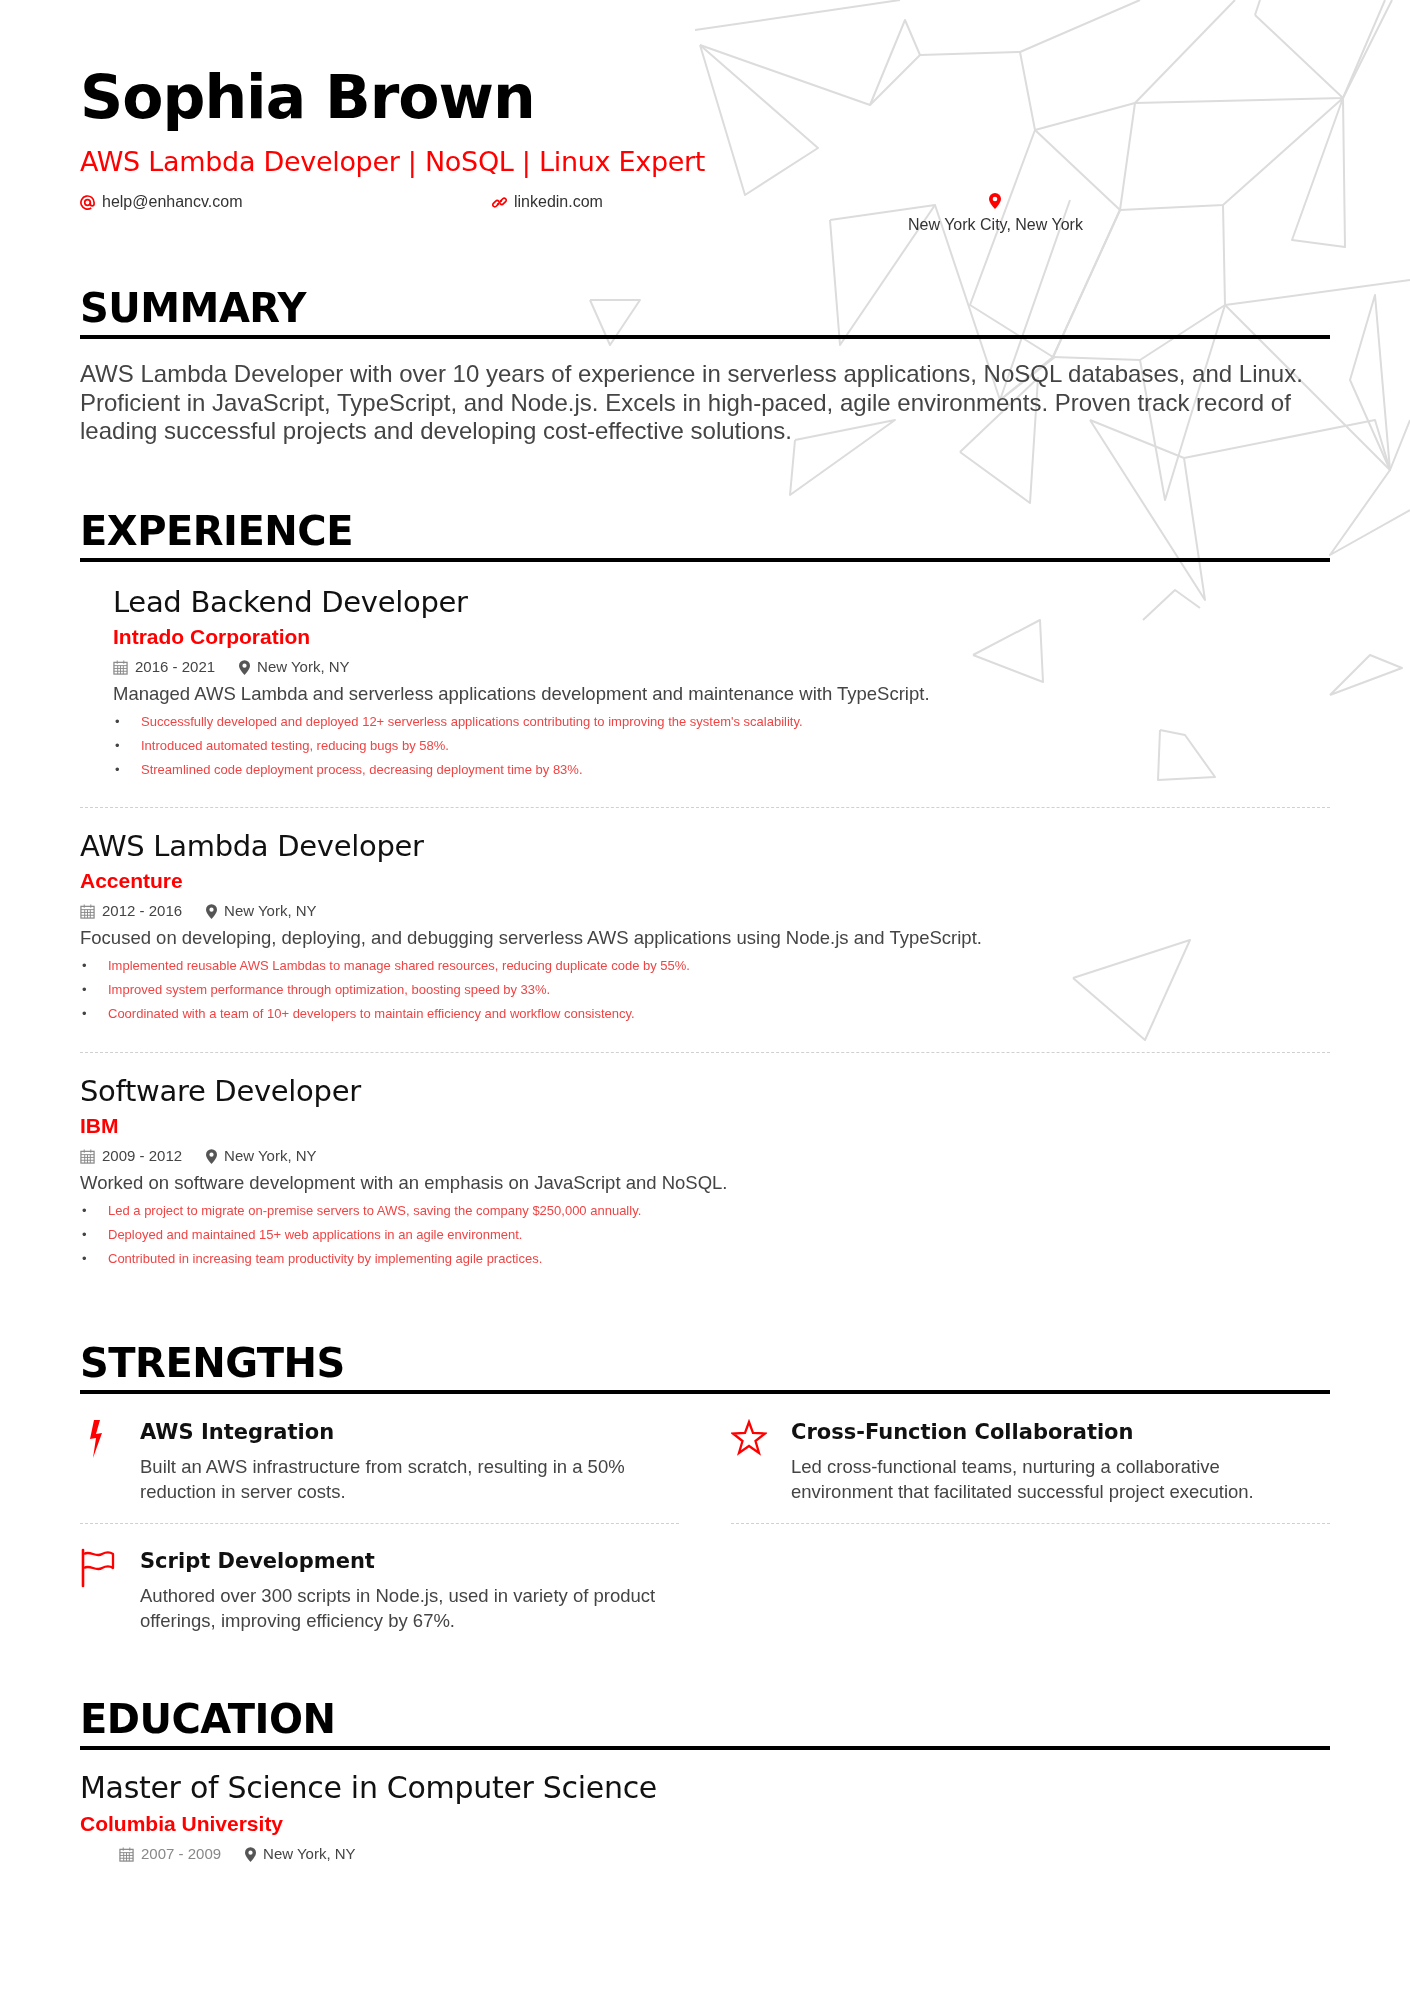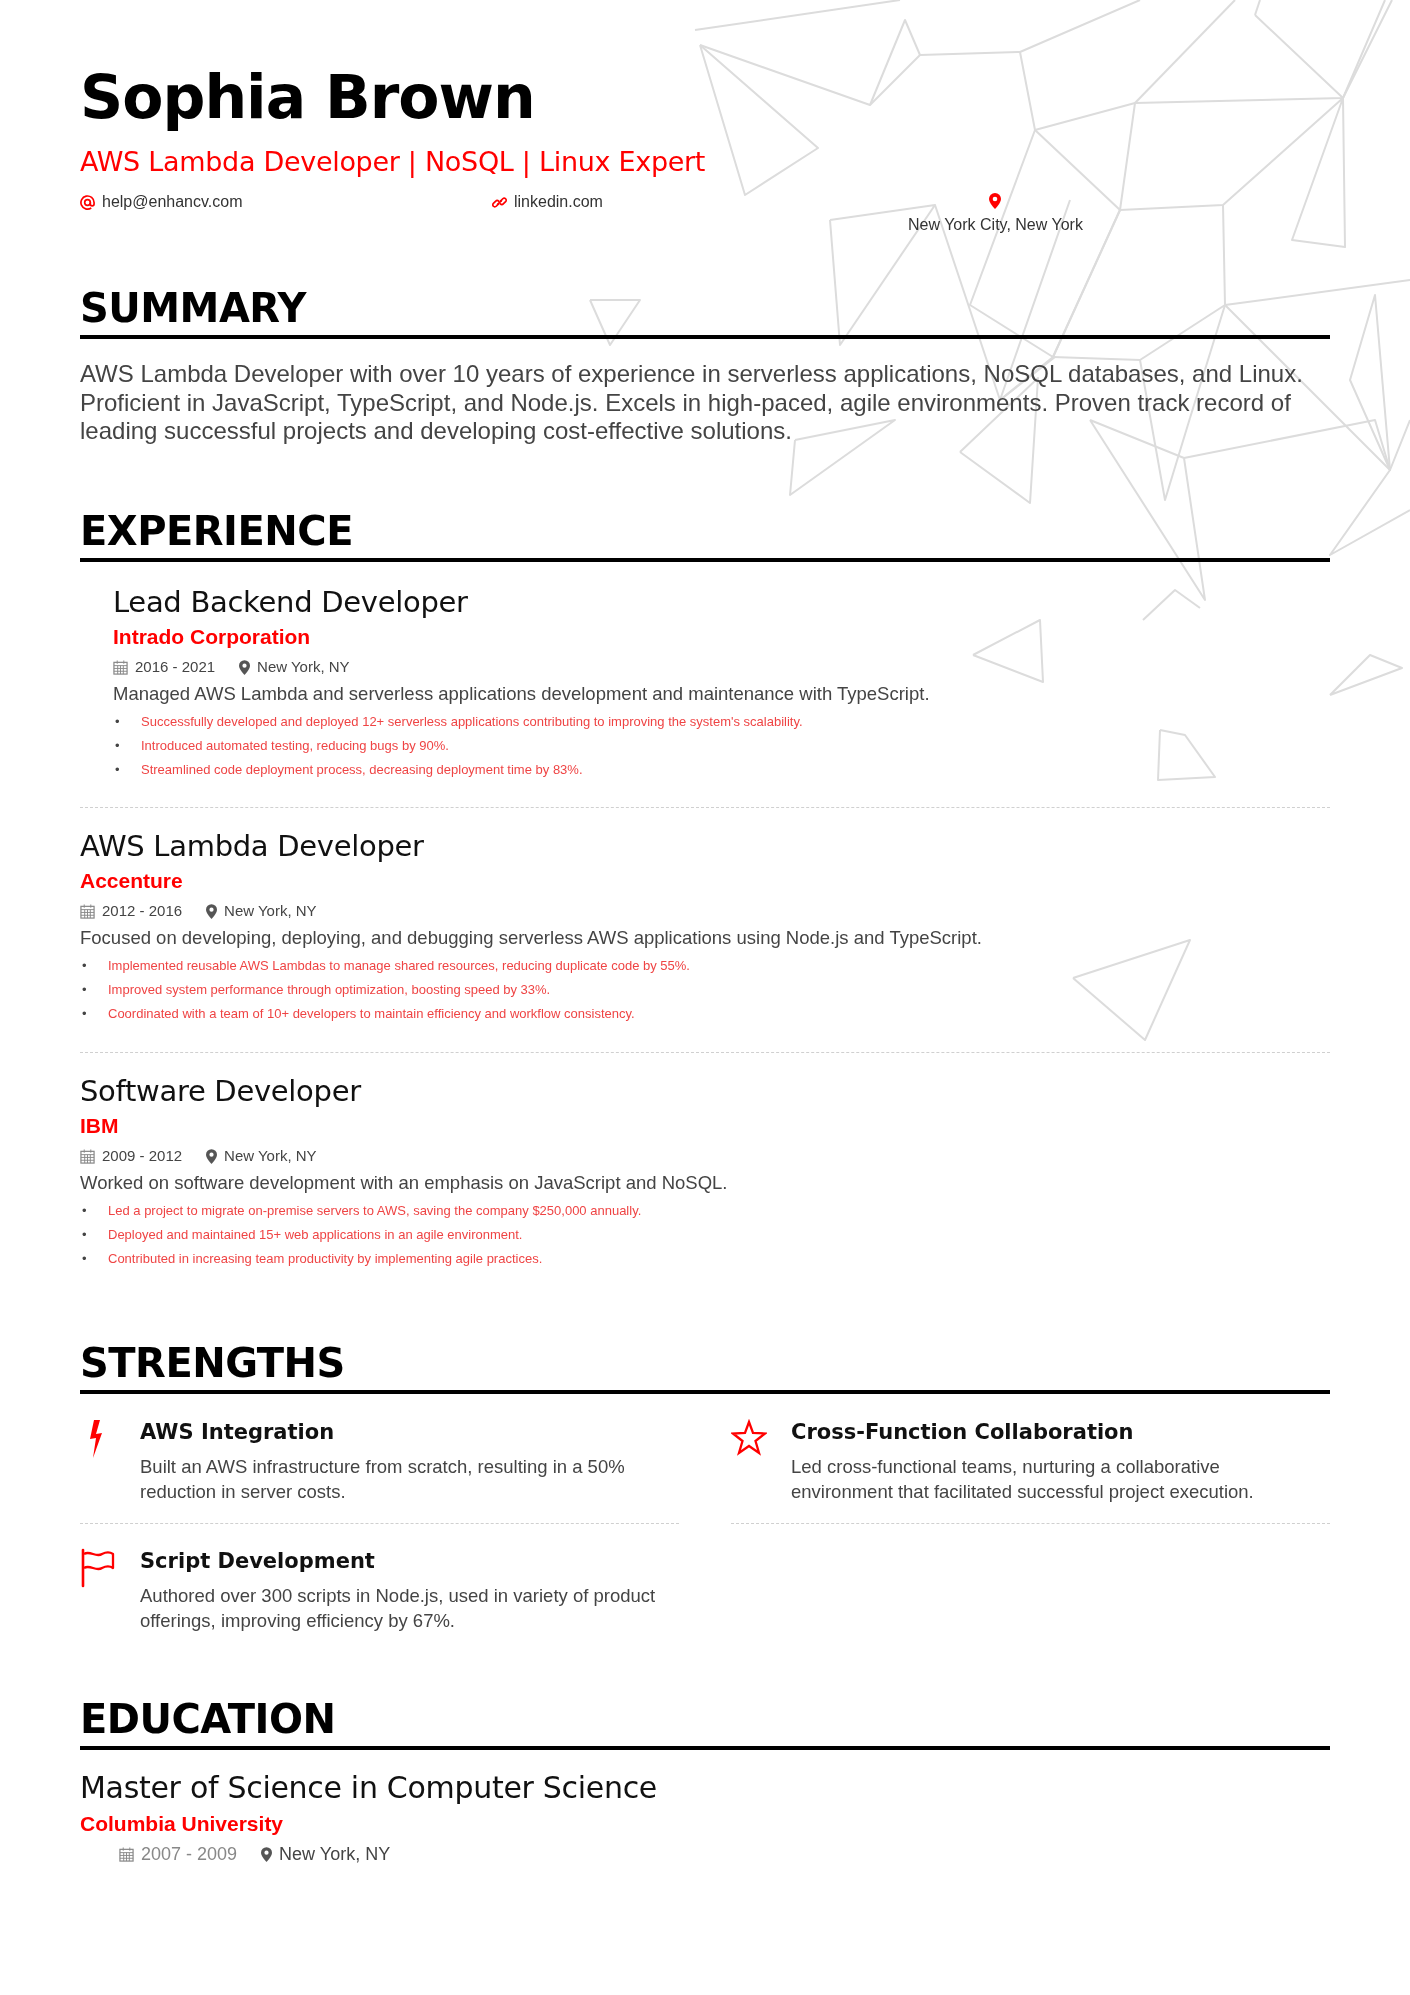--- a/index.html
+++ b/index.html
@@ -30,21 +30,21 @@
   .job li { font-size:13px; color:#ef4444; line-height:24px; position:relative; }
   .job li::before { content:"•"; position:absolute; left:-26px; top:0; color:#444; }
   .dash { position:absolute; left:0; height:0; border-top:1.5px dashed #d0d0d0; }
   .strength { position:absolute; width:600px; }
   .strength .icon { position:absolute; left:0; top:2px; width:36px; height:40px; }
   .strength .st { position:absolute; left:60px; top:0; font-family:"DejaVu Sans", sans-serif; font-weight:bold; font-size:21px; color:#111; line-height:30px; white-space:nowrap; }
   .strength .sd { position:absolute; left:60px; top:38px; width:520px; font-size:18.5px; line-height:24.5px; color:#444; }
   .edu { position:absolute; left:0; top:1768px; width:1250px; }
   .edu .title { font-family:"DejaVu Sans", sans-serif; font-size:30px; color:#111; line-height:40px; letter-spacing:-0.3px; }
   .edu .company { font-size:21px; font-weight:bold; color:#ff0000; line-height:28px; margin-top:2px; }
-  .edu .meta { font-size:18px;padding-left:39px; }
+  .edu .meta { font-size:15px;padding-left:39px; }
 </style>
 </head>
 <body>
 
 <svg class="bg" viewBox="0 0 1410 1995" xmlns="http://www.w3.org/2000/svg">
   <g fill="none" stroke="#dcdcdc" stroke-width="2" stroke-linejoin="round">
 
     <polyline points="695,30 900,0"></polyline>
     <polyline points="700,45 870,105 920,55 1020,52 1140,0"></polyline>
     <polyline points="870,105 905,20 920,55"></polyline>
@@ -135,21 +135,21 @@
         <svg width="11" height="15" viewBox="0 0 12 16">
             <path d="M6 0 a6 6 0 0 1 6 6 c0 4 -6 10 -6 10 s-6 -6 -6 -10 a6 6 0 0 1 6 -6z" fill="#555"></path>
             <circle cx="6" cy="6" r="2.3" fill="#fff"></circle>
           </svg>
         <span>New York, NY</span>
       </span>
     </div>
     <div class="desc">Managed AWS Lambda and serverless applications development and maintenance with TypeScript.</div>
     <ul>
       <li>Successfully developed and deployed 12+ serverless applications contributing to improving the system's scalability.</li>
-      <li>Introduced automated testing, reducing bugs by 90%.</li>
+      <li>Introduced automated testing, reducing bugs by 58%.</li>
       <li>Streamlined code deployment process, decreasing deployment time by 83%.</li>
     </ul>
   </div>
   <div class="dash" style="top:807px; width:1250px;"></div>
 
   <div class="job" style="top:827px;">
     <div class="title">AWS Lambda Developer</div>
     <div class="company">Accenture</div>
     <div class="meta">
       <span class="m">

